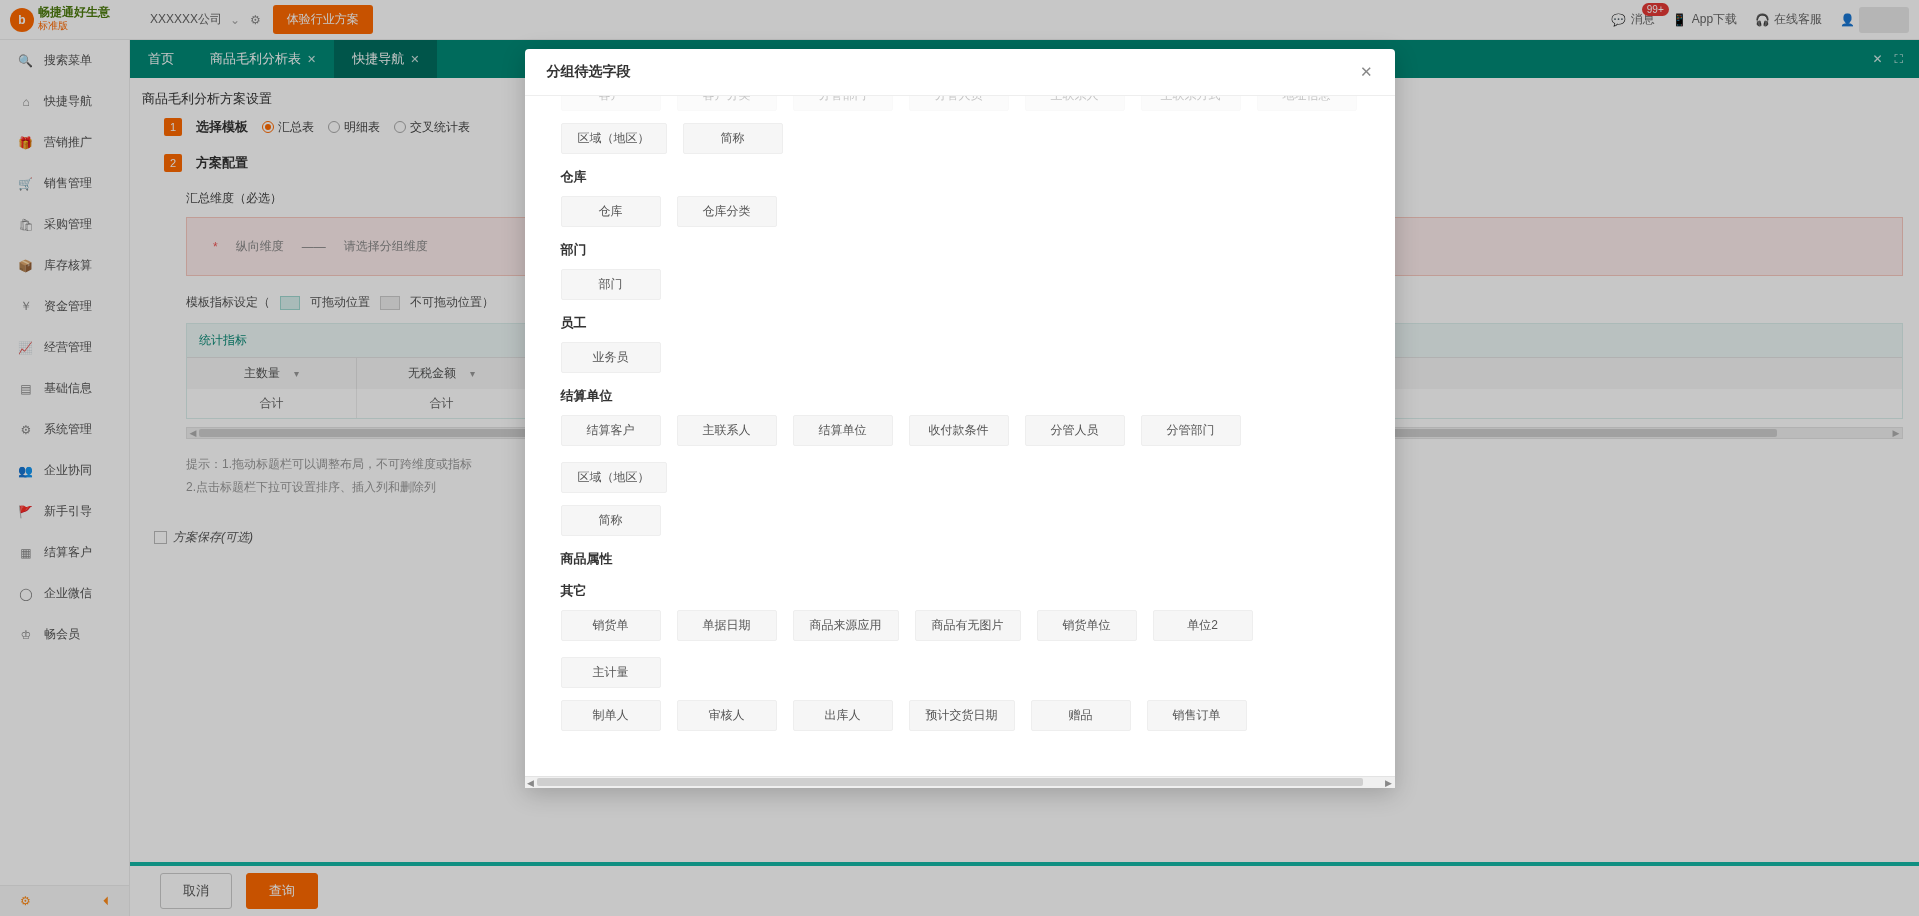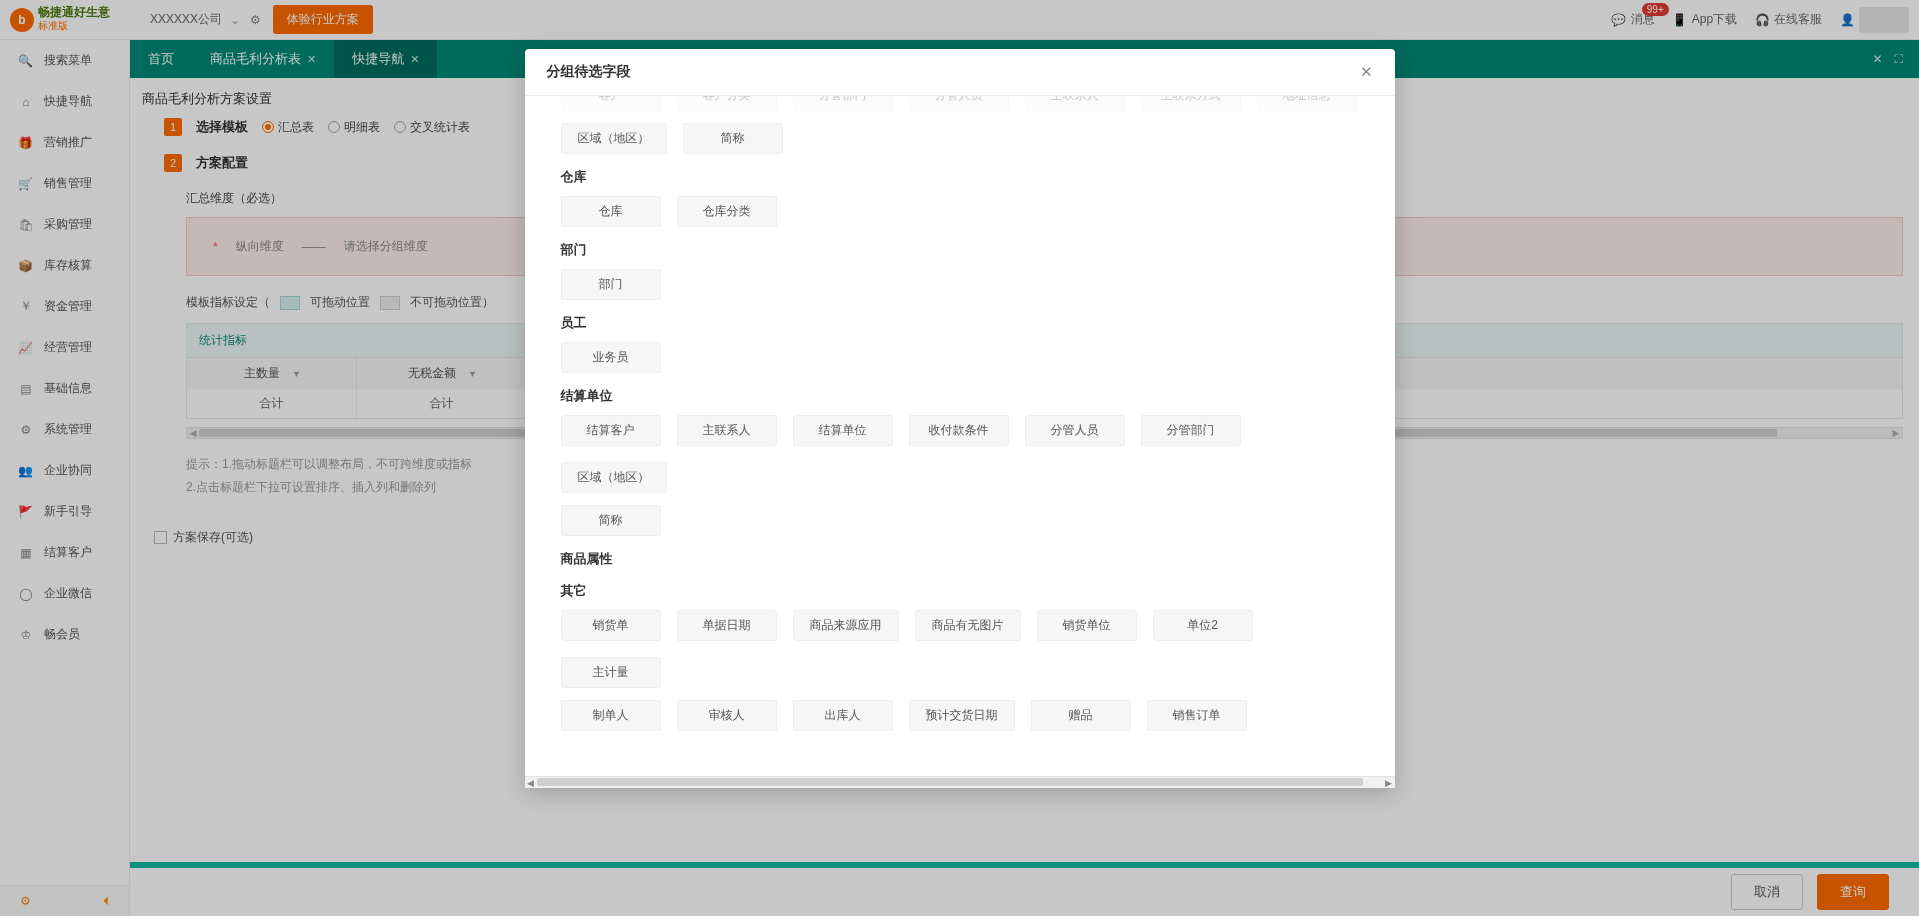--- a/index.html
+++ b/index.html
@@ -71,21 +71,21 @@
 .hscroll-track { height: 12px; background: #f0f0f0; position: relative; margin-top: 4px; border: 1px solid #e3e3e3; display:flex; align-items:center;}
 .hscroll-thumb { position: absolute; left: 12px; top: 1px; height: 8px; width: 92%; background: #cfcfcf; border-radius: 2px; }
 .hscroll-arrow{ width:12px; text-align:center; color:#888; font-size:9px; z-index:1;}
 .hscroll-arrow.right{ margin-left:auto;}
 
 .hint-lines { color: #999; line-height: 1.9; margin-top: 14px; }
 .save-check-row { margin-top: 30px; display: flex; align-items: center; gap: 6px; color: #555; }
 .save-check-row .cb { width: 13px; height: 13px; border: 1px solid #bbb; background: #fff; }
 
 
-.footer-bar { position: absolute; bottom: 0; left: 0; right: 0; height: 54px; background: #fff; border-top: 6px solid #14b8a6; display: flex; align-items: center; justify-content: flex-end; gap: 14px; padding: 0 30px; }
+.footer-bar { position: absolute; bottom: 0; left: 0; right: 0; height: 54px; background: #fff; border-top: 4px solid #14b8a6; display: flex; align-items: center; gap: 14px; padding: 0 30px; }
 .btn { padding: 8px 22px; border-radius: 3px; cursor: pointer; font-size: 13px; border: 1px solid #ccc; background: #fff; color: #555; }
 .btn.primary { background: #ff6a00; border-color: #ff6a00; color: #fff; }
 
 
 .modal-mask { position: absolute; inset: 0; background: rgba(0,0,0,0.22); display: flex; align-items: flex-start; justify-content: center; }
 .modal { margin-top: 49px; width: 870px; background: #fff; border-radius: 4px; box-shadow: 0 6px 24px rgba(0,0,0,0.2); display: flex; flex-direction: column; }
 .modal-header { padding: 14px 22px; display: flex; align-items: center; border-bottom: 1px solid #eee; }
 .modal-title { font-size: 14px; font-weight: bold; color: #333; }
 .modal-close { margin-left: auto; cursor: pointer; color: #888; font-size: 15px; }
 .modal-body { height: 680px; overflow: hidden; position: relative; padding: 0 0 0 0; }
@@ -307,21 +307,21 @@
           <div class="hscroll-thumb"></div>
           <span class="hscroll-arrow right">▶</span>
         </div>
 
         <div class="hint-lines">
           <div>提示：1.拖动标题栏可以调整布局，不可跨维度或指标</div>
           <div>2.点击标题栏下拉可设置排序、插入列和删除列</div>
         </div>
       </div>
 
-      <div class="save-check-row" style="margin-left:12px;">
+      <div class="save-check-row" style="margin-left:12px;font-style:italic;">
         <span class="cb"></span>
         <span>方案保存(可选)</span>
       </div>
     </div>
 
     <div class="footer-bar">
       <button class="btn">取消</button>
       <button class="btn primary">查询</button>
     </div>
   </div>

